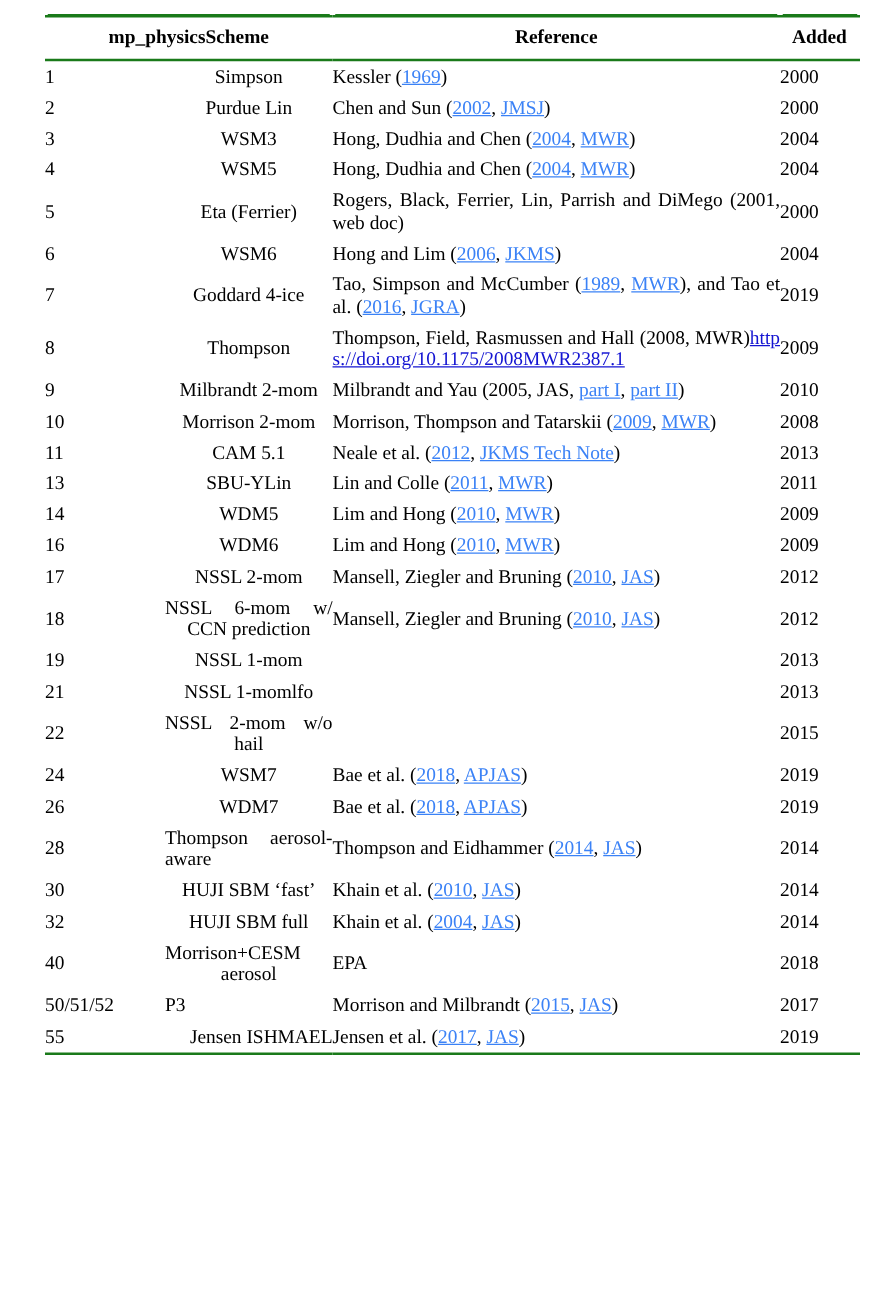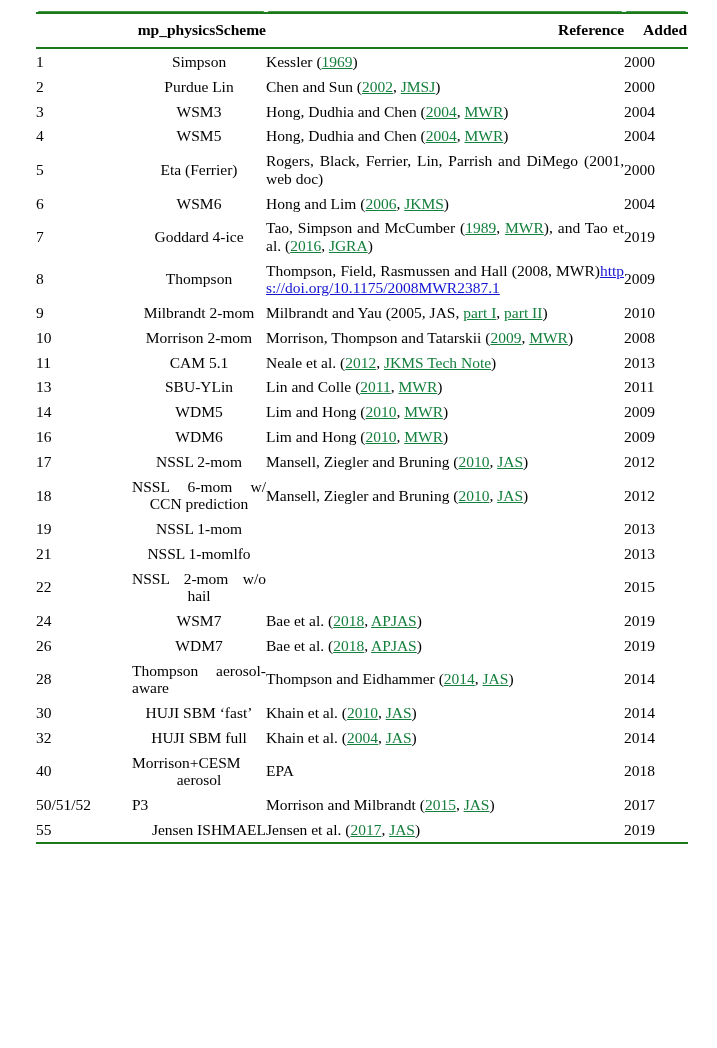--- a/index.html
+++ b/index.html
@@ -31,21 +31,21 @@
     font-size: 15.5px;
     line-height: 1.12;
   }
   
   table.mp-table thead tr.header-row > th {
     border-top: 2.2px solid #1a7a1a;
     border-bottom: 2.2px solid #1a7a1a;
     padding: 7px 0 9px 0;
     vertical-align: bottom;
     font-weight: bold;
-    text-align: right;
+    text-align: center;
     box-shadow: 0 -4px 0 -2.2px #1a7a1a;
   }
   table.mp-table tbody tr:last-child > td {
     border-bottom: 2.2px solid #1a7a1a;
   }
 
   col.c-num   { width: 96px; }
   col.c-name  { width: 134px; }
   col.c-ref   { width: 358px; }
   col.c-added { width: 64px; }
@@ -73,21 +73,21 @@
     text-align: justify;
     text-align-last: left;
     padding-right: 3px;
   }
   td.c-added-cell {
     text-align: left;
     padding-right: 1px;
     white-space: nowrap;
   }
   a.reflink {
-    color: #15803d;
+    color: #3b82f6;
   }
   .doi-link {
     color: #1414d2;
     text-decoration: underline;
     word-break: break-all;
   }
 </style>
 </head>
 <body>
 

